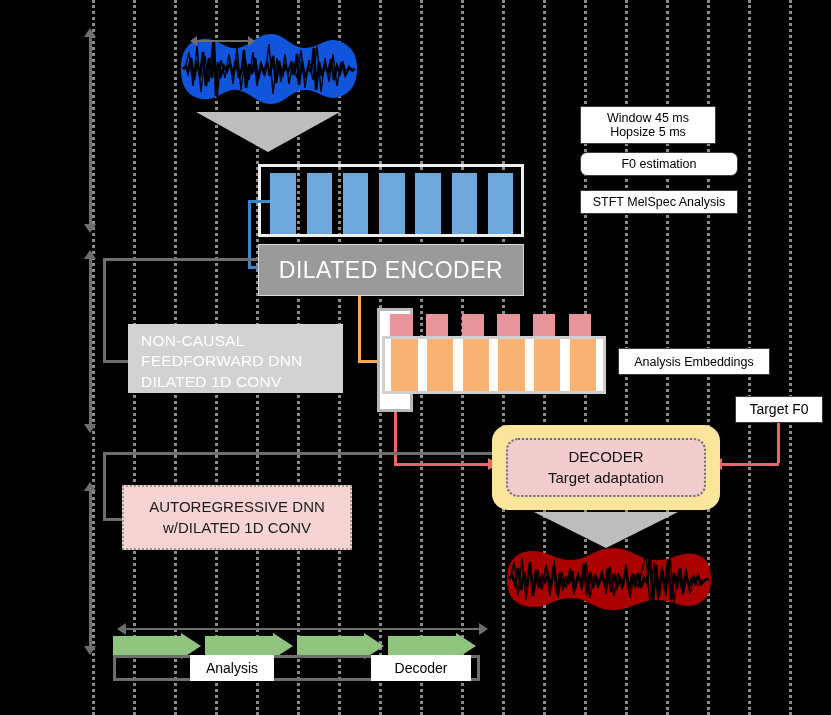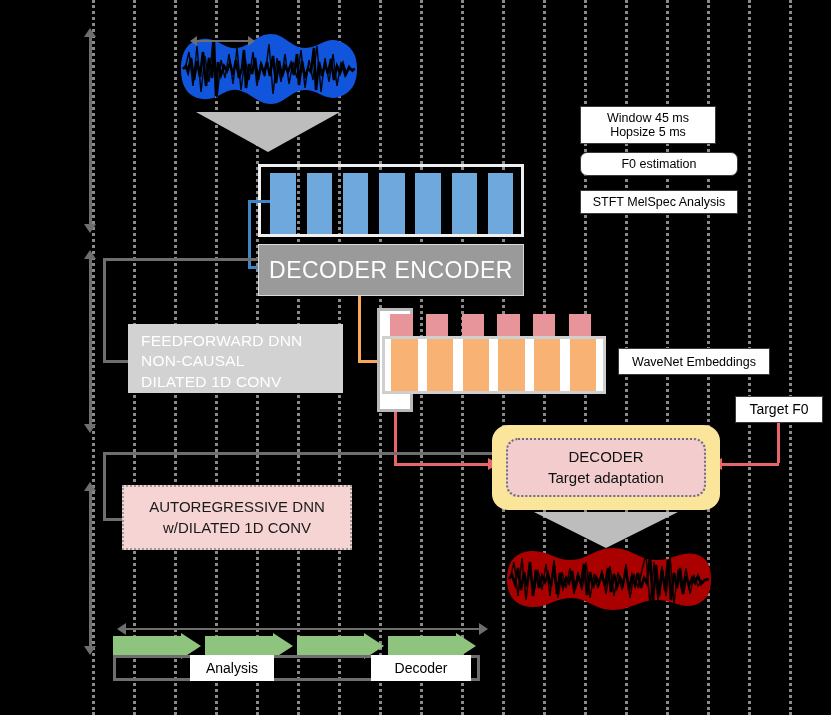--- a/index.html
+++ b/index.html
@@ -172,26 +172,26 @@
   <div class="abs vline-blue" style="left:248px;top:200px;height:68px;"></div>
   <div class="abs hline-blue" style="left:248px;top:200px;width:22px;"></div>
   <div class="abs hline-blue" style="left:248px;top:266px;width:24px;"></div>
   <div class="abs tri arw-r-blue" style="left:270px;top:263px;"></div>
 
   <div class="abs hline" style="left:103px;top:258px;width:160px;"></div>
   <div class="abs vline" style="left:103px;top:258px;height:105px;"></div>
   <div class="abs hline" style="left:103px;top:360px;width:28px;"></div>
 
   <div class="abs encoder" style="left:258px;top:244px;width:266px;height:52px;">
-    <span>DECODER ENCODER</span>
+    <span>DILATED ENCODER</span>
   </div>
 
   <div class="abs ffblock" style="left:128px;top:324px;width:215px;height:69px;">
+    <div>NON-CAUSAL</div>
     <div>FEEDFORWARD DNN</div>
-    <div>NON-CAUSAL</div>
     <div>DILATED 1D CONV</div>
   </div>
 
   <div class="abs vline-or" style="left:358px;top:296px;height:64px;"></div>
   <div class="abs hline-or" style="left:358px;top:360px;width:24px;"></div>
   <div class="abs tri" style="left:378px;top:355px;border-top:5px solid transparent;border-bottom:5px solid transparent;border-left:9px solid #f7a85c;"></div>
 
   <div class="abs framebox" style="left:377px;top:308px;width:36px;height:104px;"></div>
   <div class="abs panel2" id="orpanel" style="left:382px;top:336px;width:224px;height:58px;">
       <div class="bar-or" style="left: 6.42667px; top: 0px; width: 26.3933px; height: 52px; background: rgb(248, 178, 115);"></div>
@@ -204,21 +204,21 @@
   <div id="orcaps">
       <div class="abs bar-pk" style="left: 390.427px; top: 314px; width: 22.3933px; height: 22px; background: rgb(232, 148, 155);"></div>
       <div class="abs bar-pk" style="left: 426.093px; top: 314px; width: 22.3933px; height: 22px; background: rgb(232, 148, 155);"></div>
       <div class="abs bar-pk" style="left: 461.76px; top: 314px; width: 22.3933px; height: 22px; background: rgb(232, 148, 155);"></div>
       <div class="abs bar-pk" style="left: 497.427px; top: 314px; width: 22.3933px; height: 22px; background: rgb(232, 148, 155);"></div>
       <div class="abs bar-pk" style="left: 533.093px; top: 314px; width: 22.3933px; height: 22px; background: rgb(232, 148, 155);"></div>
       <div class="abs bar-pk" style="left: 568.76px; top: 314px; width: 22.3933px; height: 22px; background: rgb(232, 148, 155);"></div>
     </div>
 
   <div class="abs wbox" style="left:618px;top:348px;width:152px;height:27px;">
-    <span>WaveNet Embeddings</span>
+    <span>Analysis Embeddings</span>
   </div>
 
   <div class="abs wbox" style="left:735px;top:396px;width:88px;height:27px;font-size:14px;">
     <span>Target F0</span>
   </div>
 
   <div class="abs vline-pk" style="left:394px;top:412px;height:54px;"></div>
   <div class="abs hline-pk" style="left:394px;top:463px;width:98px;"></div>
   <div class="abs tri arw-r-pk" style="left:488px;top:458px;"></div>
 

